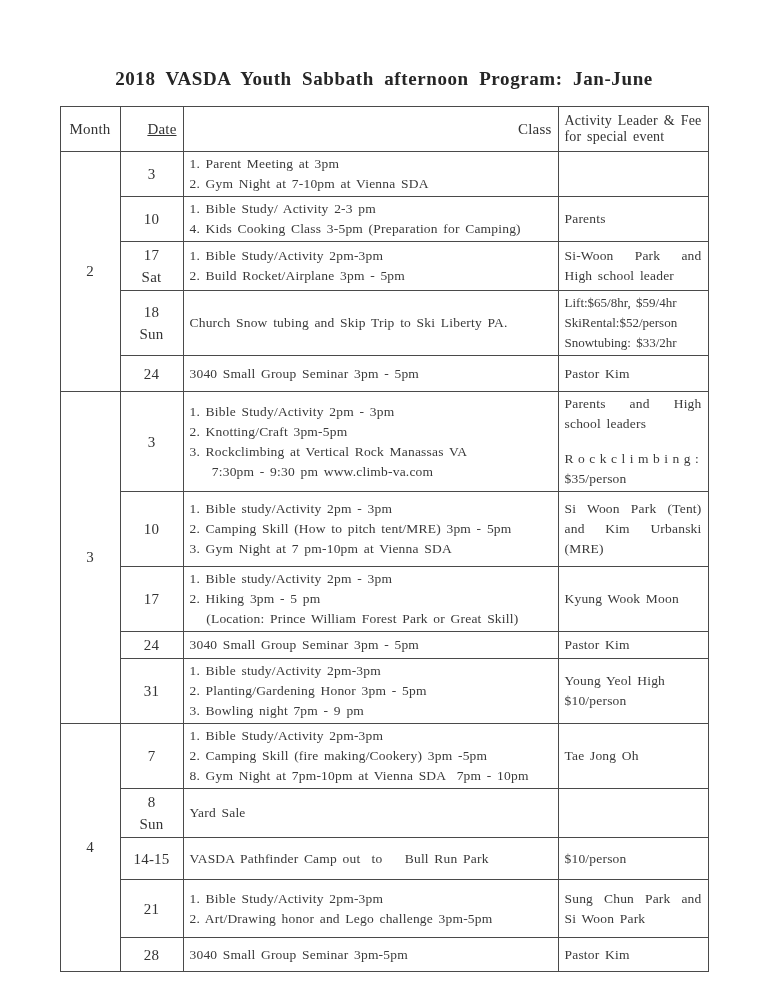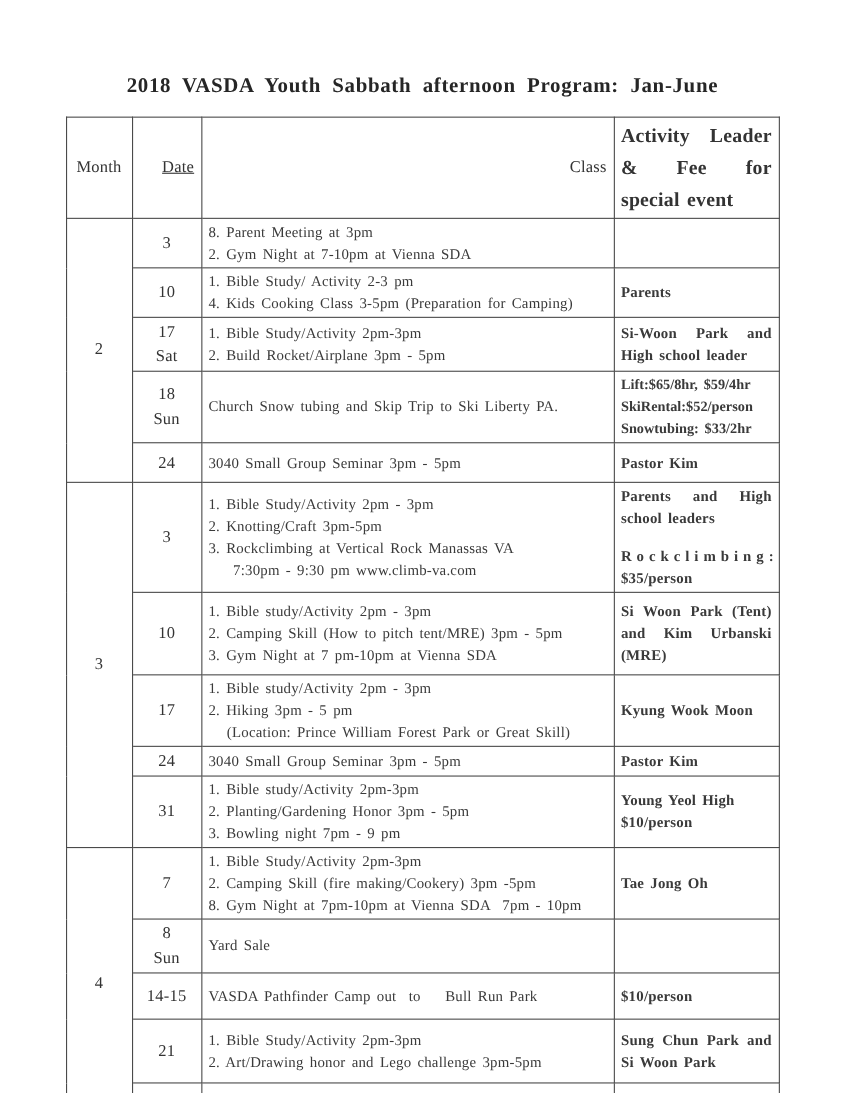--- a/index.html
+++ b/index.html
@@ -48,27 +48,26 @@
   thead tr { height: 45px; }
   th {
     font-weight: normal;
     font-size: 15px;
     color: #333333;
   }
   th.h-month { text-align: center; }
   th.h-date  { text-align: right; padding-left: 10px; text-decoration: underline; }
   th.h-class { text-align: right; padding-left: 10px; }
   th.h-leader {
-    font-size: 18px;
+    font-size: 14px;
     text-align: justify;
     text-align-last: auto;
     padding: 4px 7px;
-    line-height: 29px;
+    line-height: 16px;
     vertical-align: middle;
-    font-weight: bold;
   }
 
   td.month-cell {
     text-align: center;
     font-size: 15px;
     color: #333333;
   }
   td.date-cell {
     text-align: center;
     font-size: 15px;
@@ -82,21 +81,21 @@
     font-size: 13.5px;
     line-height: 20px;
   }
   .class-line { white-space: pre-wrap; }
   td.leader-cell {
     text-align: justify;
     padding: 4px 7px;
     font-size: 13.5px;
     line-height: 20px;
   }
-  .leader-line { min-height: 0; font-weight: bold; }
+  .leader-line { min-height: 0; }
   .leader-line.blank { height: 15px; }
   .leader-line.spaced { letter-spacing: 4.5px; text-align: center; }
   .leader-line.fee { letter-spacing: 0; font-size: 13px; }
 
   
   tbody tr:nth-child(1)  { height: 45px; }
   tbody tr:nth-child(2)  { height: 40px; }
   tbody tr:nth-child(3)  { height: 44px; }
   tbody tr:nth-child(4)  { height: 55px; }
   tbody tr:nth-child(5)  { height: 36px; }
@@ -132,21 +131,21 @@
         <th class="h-leader">Activity Leader &amp; Fee for special event</th>
       </tr>
     </thead>
     <tbody>
         <tr>
           <td class="month-cell" rowspan="5">2</td>
           <td class="date-cell">
             <div>3</div>
           </td>
           <td class="class-cell">
-            <div class="class-line">8. Parent Meeting at 3pm</div>
+            <div class="class-line">1. Parent Meeting at 3pm</div>
             <div class="class-line">2. Gym Night at 7-10pm at Vienna SDA</div>
           </td>
           <td class="leader-cell"></td>
         </tr>
         <tr>
           <td class="date-cell">
             <div>10</div>
           </td>
           <td class="class-cell">
             <div class="class-line">1. Bible Study/ Activity 2-3 pm</div>

